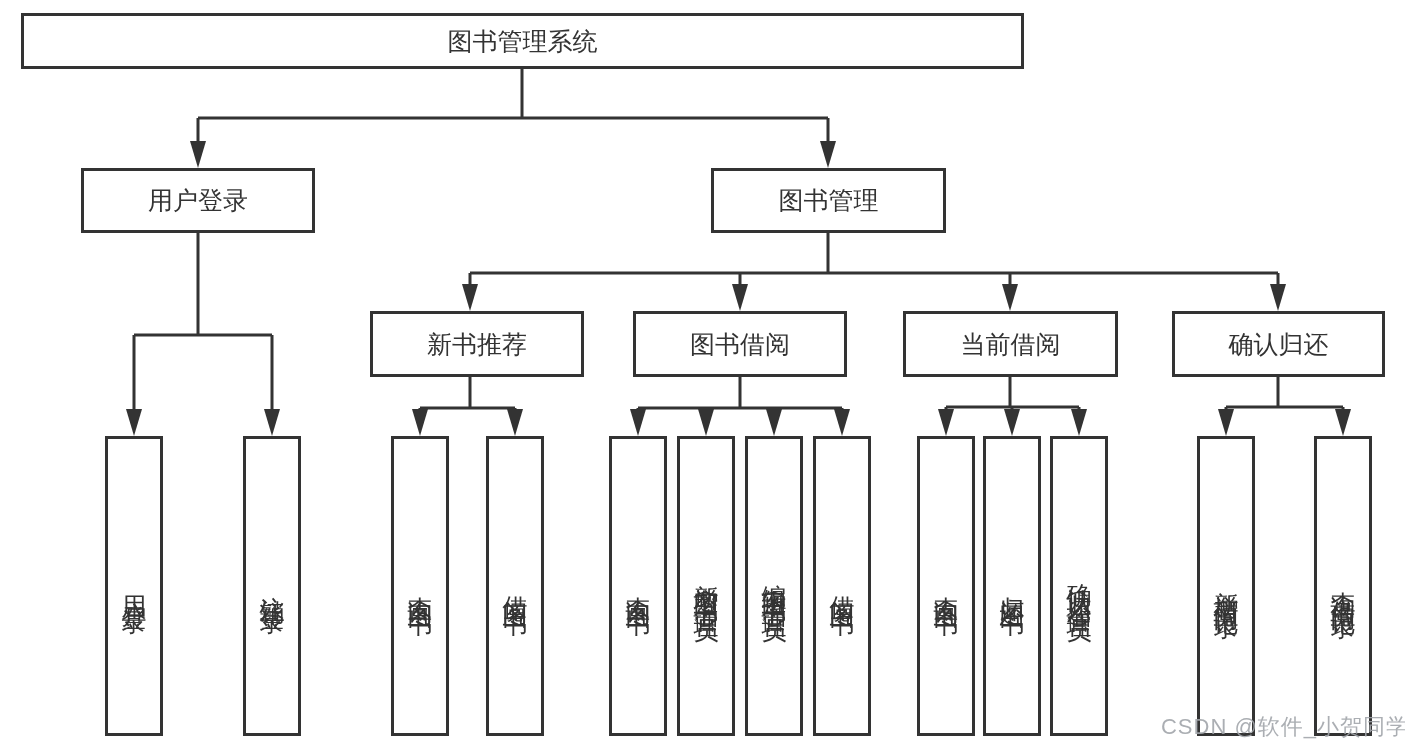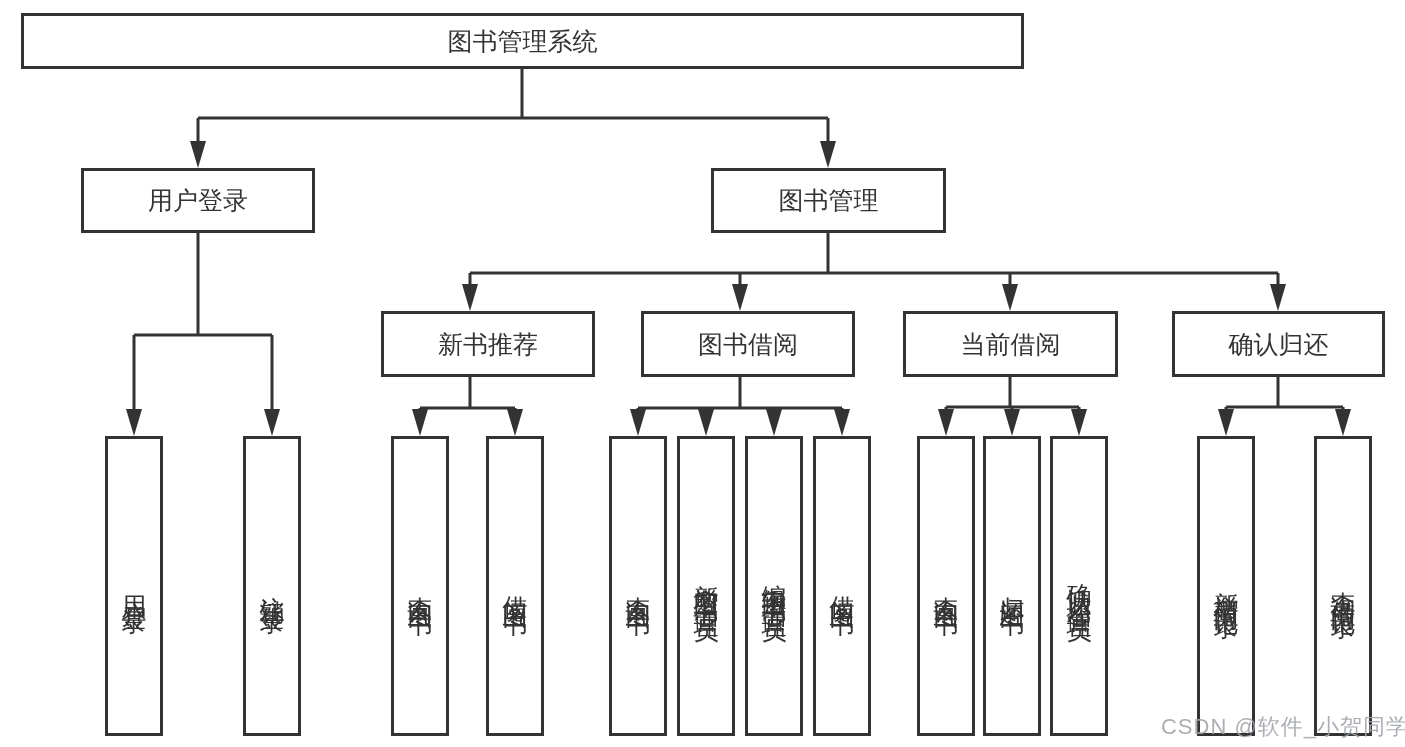--- a/index.html
+++ b/index.html
@@ -35,22 +35,22 @@
   .leaf .label{
     writing-mode:vertical-rl;
     text-orientation:mixed;
     letter-spacing:5px;
     white-space:nowrap;
   }
   
   .box-root{left:21px;top:13px;width:1003px;height:56px;}
   .box-user-login{left:81px;top:168px;width:234px;height:65px;}
   .box-book-mgmt{left:711px;top:168px;width:235px;height:65px;font-family:Liberation Serif, serif;}
-  .box-new-book-rec{left:381px;top:311px;width:214px;height:66px;}
-  .box-book-borrow{left:633px;top:311px;width:214px;height:66px;margin-left:8px;}
+  .box-new-book-rec{left:370px;top:311px;width:214px;height:66px;}
+  .box-book-borrow{left:633px;top:311px;width:214px;height:66px;}
   .box-current-borrow{left:903px;top:311px;width:215px;height:66px;}
   .box-borrow-records{left:1172px;top:311px;width:213px;height:66px;}
   .leaf{top:436px;width:58px;height:300px;}
   .leaf-user-login{left:105px;}
   .leaf-logout{left:243px;}
   .leaf-query-book-1{left:391px;}
   .leaf-borrow-book-1{left:486px;}
   .leaf-query-book-2{left:609px;}
   .leaf-add-book{left:677px;}
   .leaf-edit-book{left:745px;}

